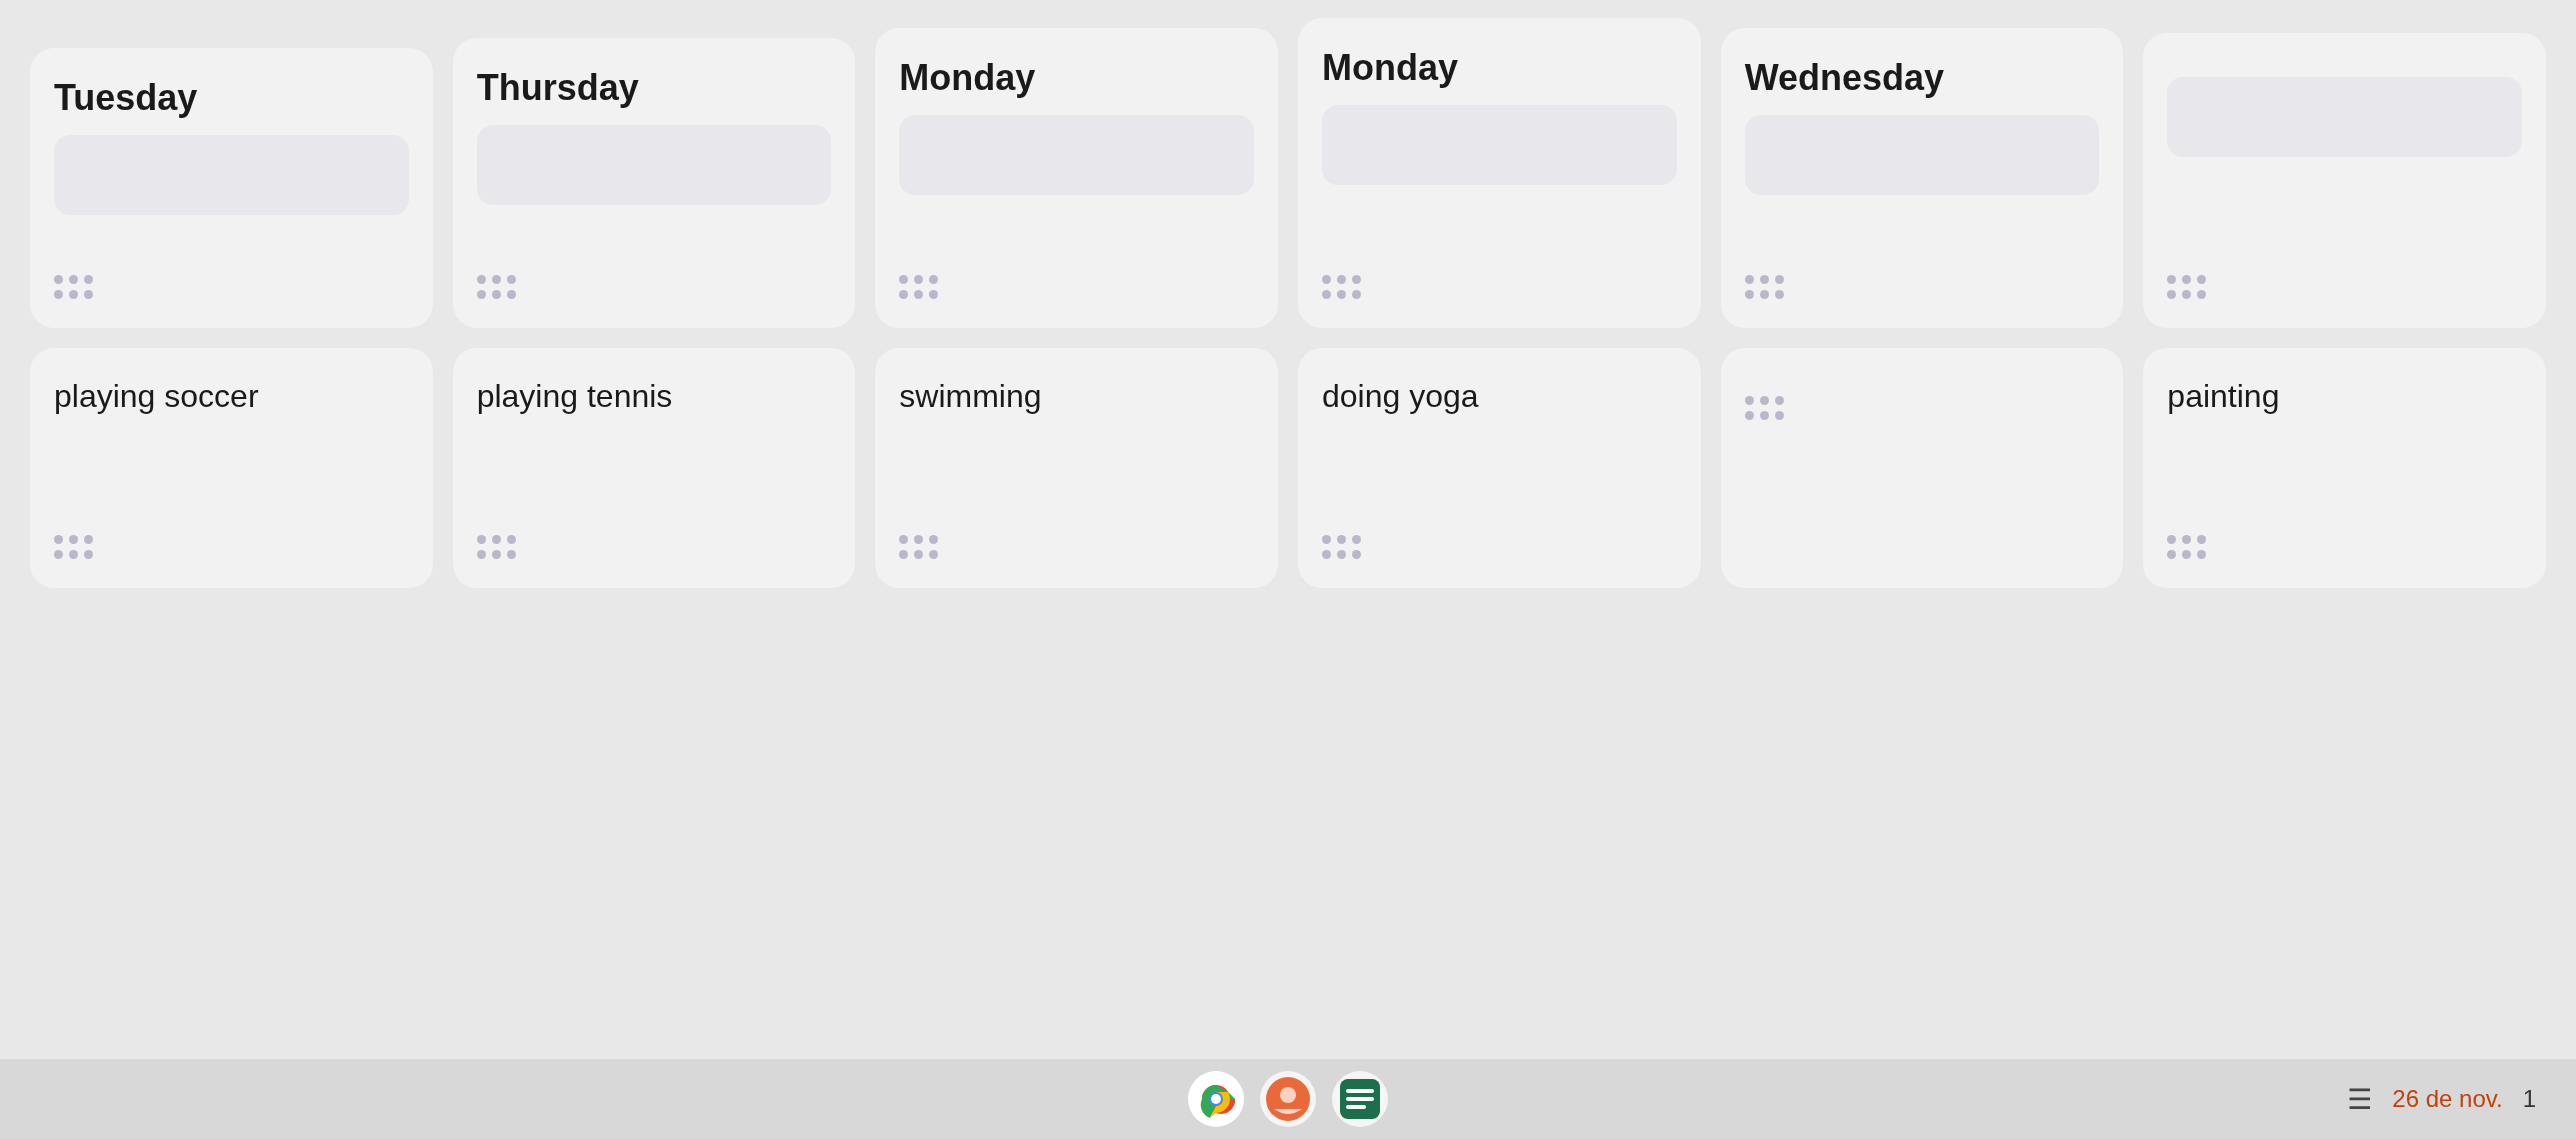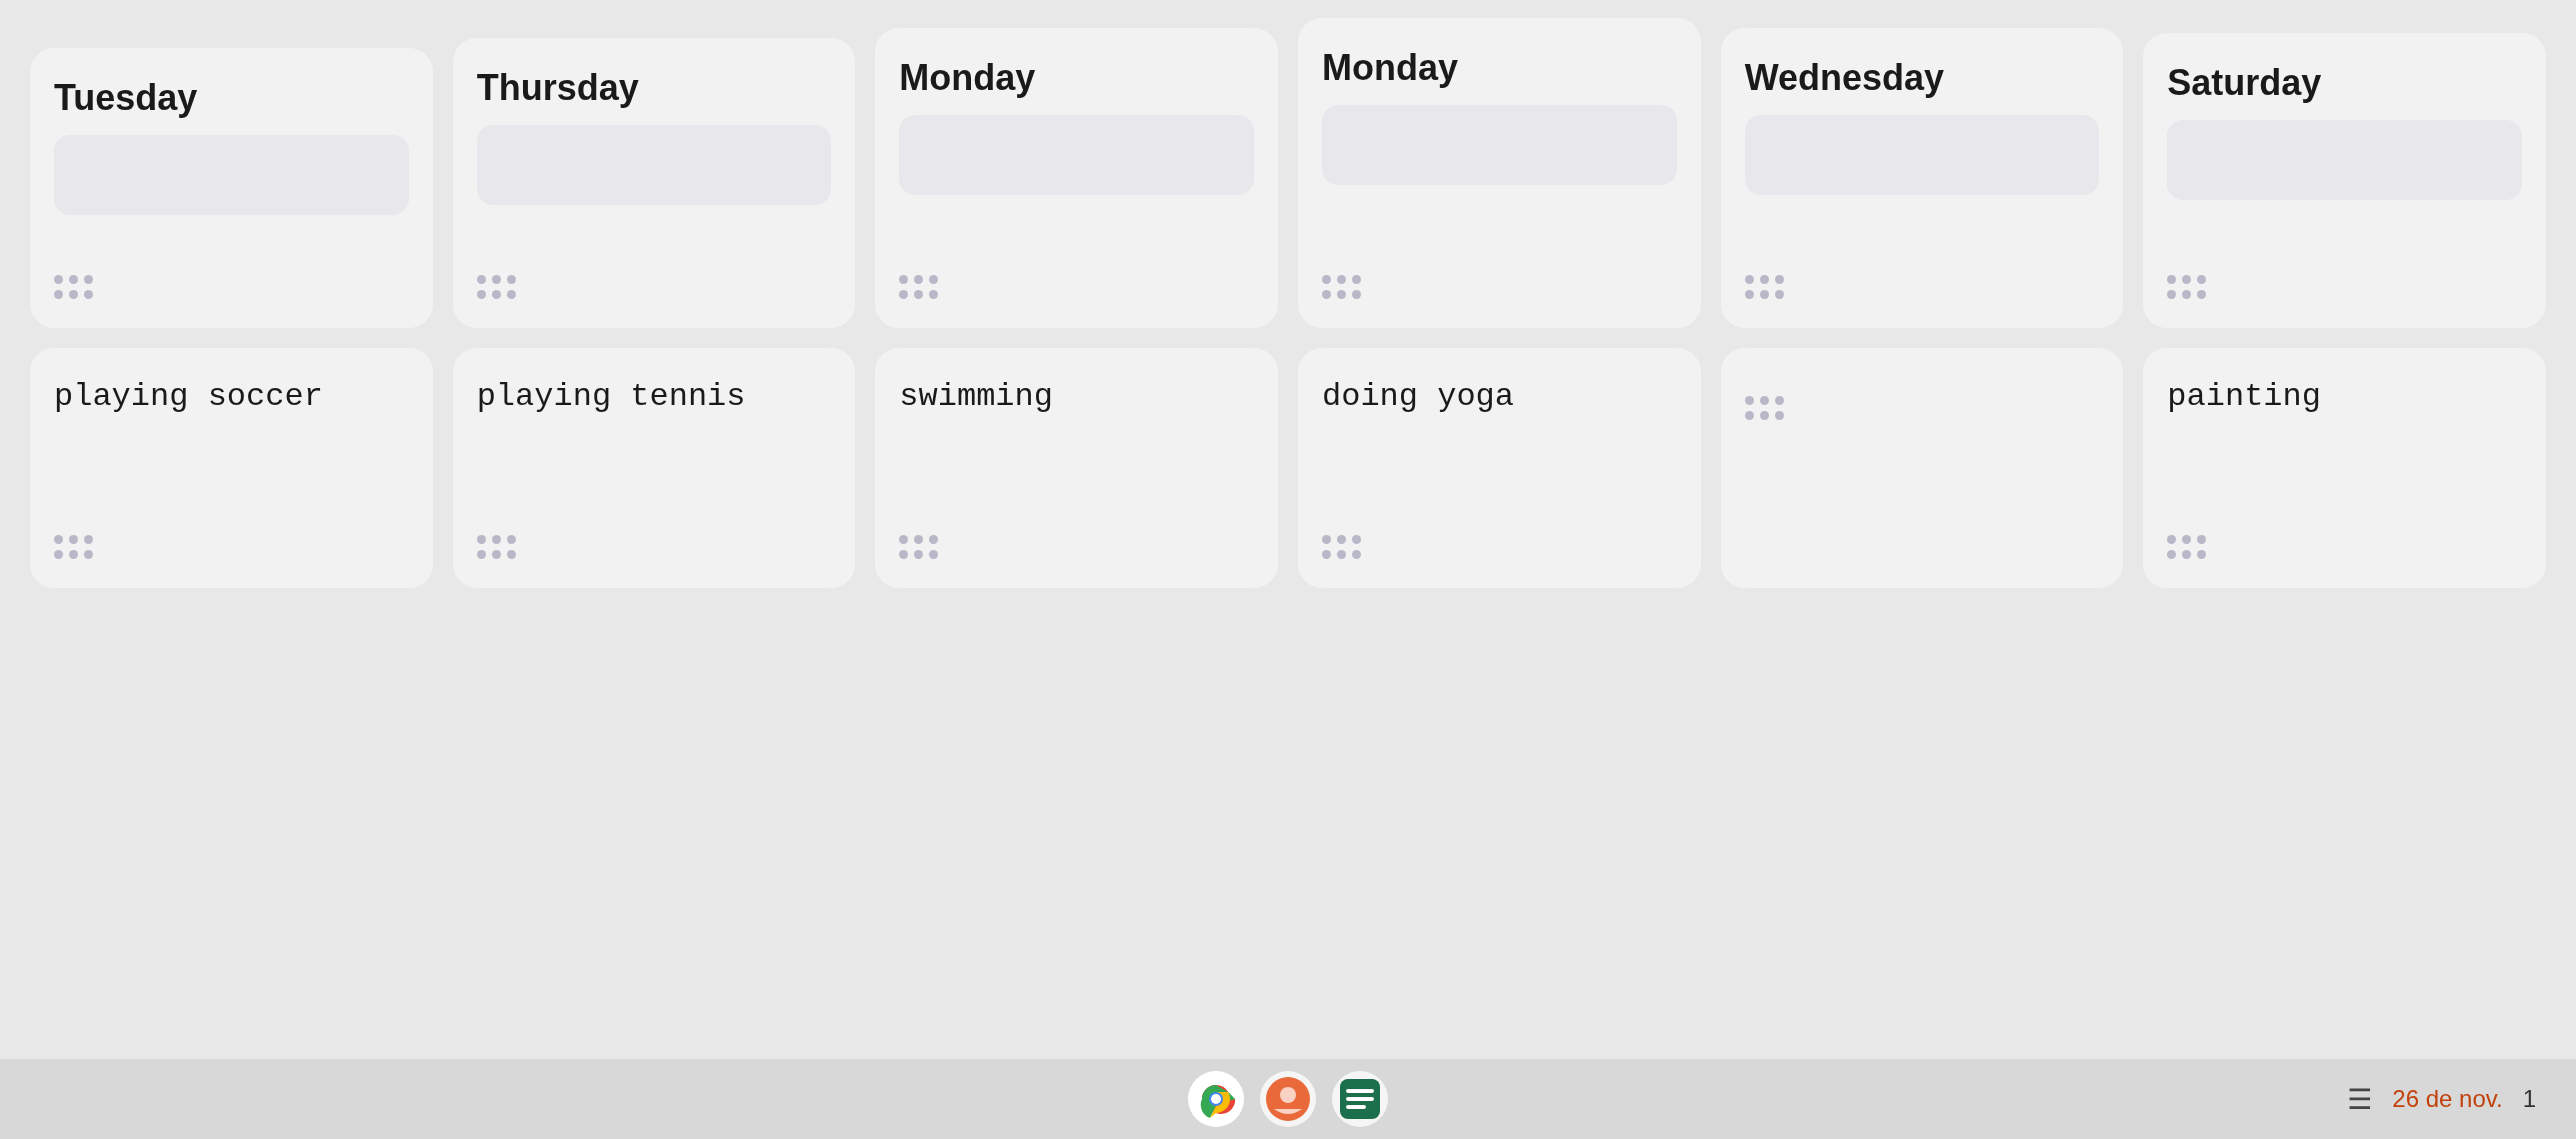--- a/index.html
+++ b/index.html
@@ -64,21 +64,20 @@
     
     .activity-card {
       min-height: 240px;
     }
 
     .activity-card-title {
       font-size: 32px;
       font-weight: 400;
       color: #1a1a1a;
       line-height: 1.3;
-      font-family: Liberation Mono, monospace;
     }
 
     
     .taskbar {
       position: absolute;
       bottom: 0;
       left: 0;
       right: 0;
       height: 80px;
       background-color: #d8d8d8;
@@ -217,21 +216,20 @@
         <div class="dot"></div>
           <div class="dot"></div>
           <div class="dot"></div>
         <div class="dot"></div>
           <div class="dot"></div>
           <div class="dot"></div>
       </div>
     </div>
       <div class="card day-card" style="margin-top: -15px;">
       <div>
-        <div class="card-title">Saturday</div>
         <div class="card-inner-light"></div>
       </div>
       <div class="dots-grid">
         <div class="dot"></div>
           <div class="dot"></div>
           <div class="dot"></div>
         <div class="dot"></div>
           <div class="dot"></div>
           <div class="dot"></div>
       </div>

